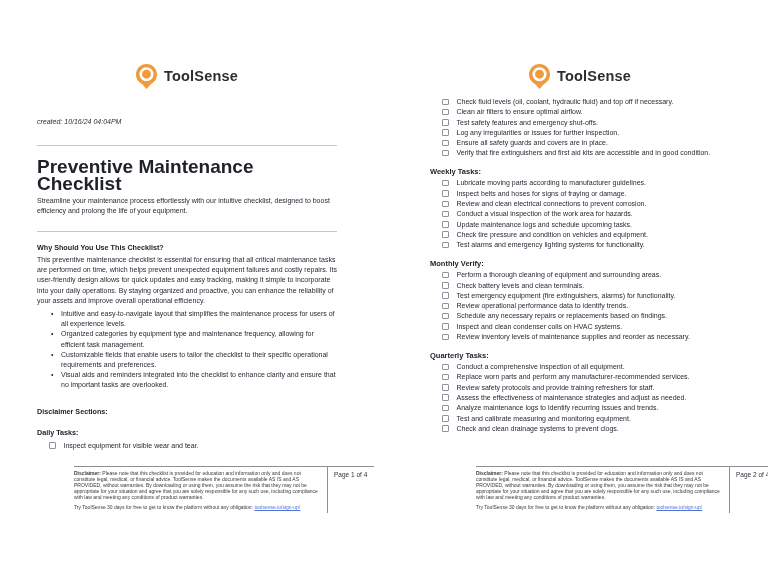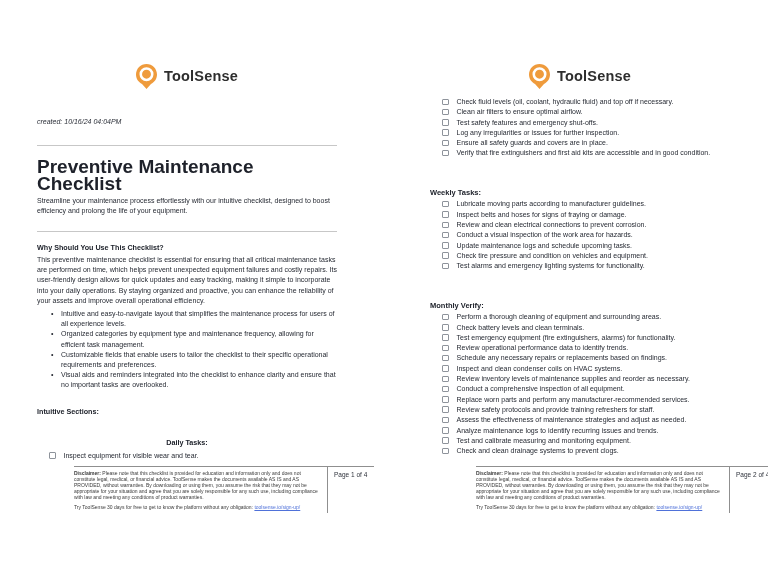--- a/index.html
+++ b/index.html
@@ -27,33 +27,33 @@
   .subtitle { margin-top:4px; font-size:7px; line-height:10px; }
 
   .bold-h { font-size:7.2px; font-weight:bold; line-height:9px; color:#20242d; }
   .why-h { margin-top:11px; }
   .why-p { margin-top:3px; font-size:7px; line-height:10.2px; }
   .features-h { margin-top:10px; }
   .features-list { margin-top:3px; list-style:none; padding-left:14px; }
   .features-list li { position:relative; padding-left:10px; font-size:7px; line-height:10.2px; }
   .features-list li::before { content:"\2022"; position:absolute; left:0; top:0; }
   .sections-h { margin-top:16px; }
-  .daily-h { margin-top:22px;text-align:center; }
+  .daily-h { margin-top:12px; }
 
   .check-group { }
   .check-row { display:flex; align-items:center; gap:8px; margin-bottom:2.8px; font-size:7px; line-height:7.5px; }
   .checkbox {
     flex:0 0 auto; width:6.5px; height:6.5px; margin-left:12px;
     border:1px solid #8e939b; border-radius:1px; background:#fff;
   }
   .check-label { color:#262a33; }
 
   #page1 .daily-group { margin-top:5px; }
   #page2 .daily-group { margin-top:8px; }
-  .group-h { margin-top:31px; margin-bottom:3.5px; font-size:7.5px; line-height:9px; font-weight:bold; color:#20242d; }
+  .group-h { margin-top:10px; margin-bottom:3.5px; font-size:7.5px; line-height:9px; font-weight:bold; color:#20242d; }
 
   .footer { position:absolute; top:466px; display:flex; width:300px; border-top:1px solid #8f8f8f; min-height:47px; }
   #page1 .footer { left:37px; }
   #page2 .footer { left:46px; }
   .footer-left { flex:1; padding:3px 5px 2px 0; font-size:5px; line-height:6.1px; color:#3a3a3a; }
   .footer-trial { margin-top:4px; }
   .footer-link { color:#4f71d9; text-decoration:underline; cursor:pointer; }
   .footer-right { flex:0 0 47px; border-left:1px solid #8f8f8f; padding:4px 0 0 6px; font-size:6.5px; color:#2e323b; }
 
   .pin-icon { display:block; }
@@ -87,21 +87,21 @@
       <div class="why-p">This preventive maintenance checklist is essential for ensuring that all critical maintenance tasks are performed on time, which helps prevent unexpected equipment failures and costly repairs. Its user-friendly design allows for quick updates and easy tracking, making it simple to incorporate into your daily operations. By staying organized and proactive, you can enhance the reliability of your assets and improve overall operational efficiency.</div>
 
       <ul class="features-list">
 
       <li>Intuitive and easy-to-navigate layout that simplifies the maintenance process for users of all experience levels.</li>
           <li>Organized categories by equipment type and maintenance frequency, allowing for efficient task management.</li>
           <li>Customizable fields that enable users to tailor the checklist to their specific operational requirements and preferences.</li>
           <li>Visual aids and reminders integrated into the checklist to enhance clarity and ensure that no important tasks are overlooked.</li>
         </ul>
 
-      <div class="bold-h sections-h">Intuitive Sections:</div>
+      <div class="bold-h sections-h">Disclaimer Sections:</div>
 
       <div class="bold-h daily-h">Daily Tasks:</div>
       <div class="check-group daily-group">
 
       <div class="check-row">
           <span class="checkbox"></span>
           <span class="check-label">Inspect equipment for visible wear and tear.</span>
         </div>
         </div>
 
@@ -214,20 +214,21 @@
           <div class="check-row">
           <span class="checkbox"></span>
           <span class="check-label">Inspect and clean condenser coils on HVAC systems.</span>
         </div>
           <div class="check-row">
           <span class="checkbox"></span>
           <span class="check-label">Review inventory levels of maintenance supplies and reorder as necessary.</span>
         </div>
         </div>
 
+      <div class="group-h">Quarterly Tasks:</div>
       <div class="check-group">
 
       <div class="check-row">
           <span class="checkbox"></span>
           <span class="check-label">Conduct a comprehensive inspection of all equipment.</span>
         </div>
           <div class="check-row">
           <span class="checkbox"></span>
           <span class="check-label">Replace worn parts and perform any manufacturer-recommended services.</span>
         </div>

